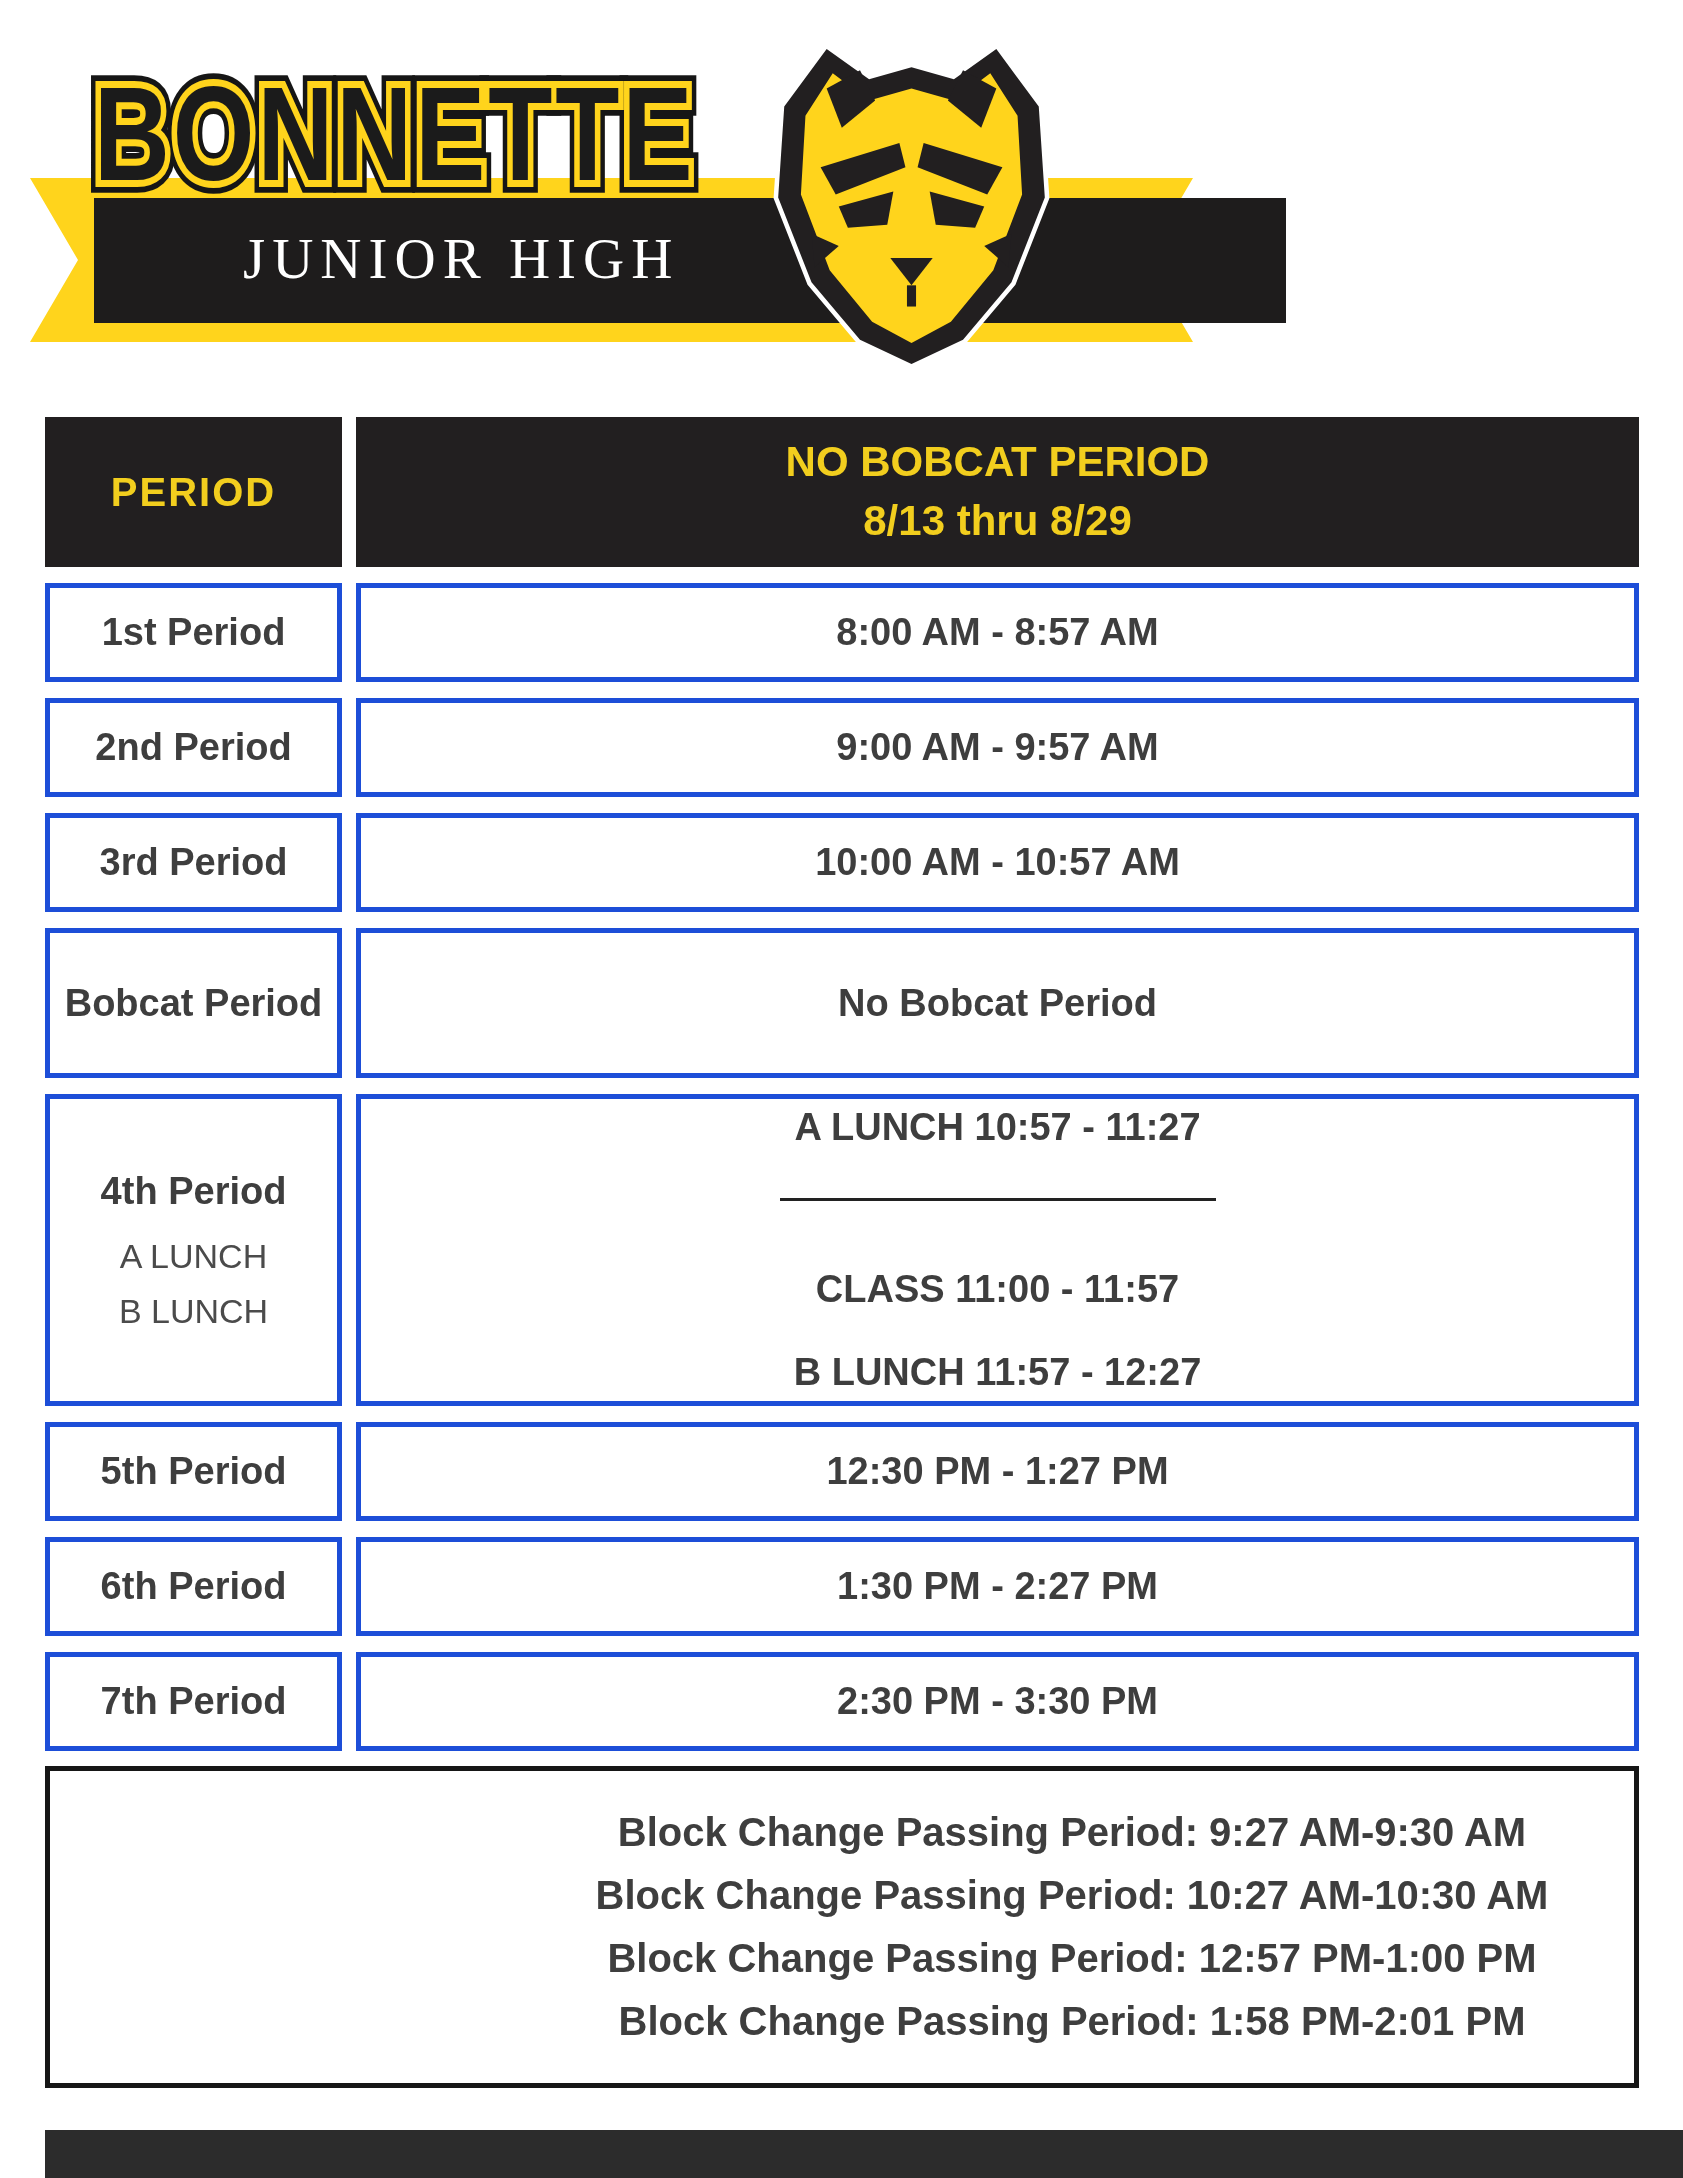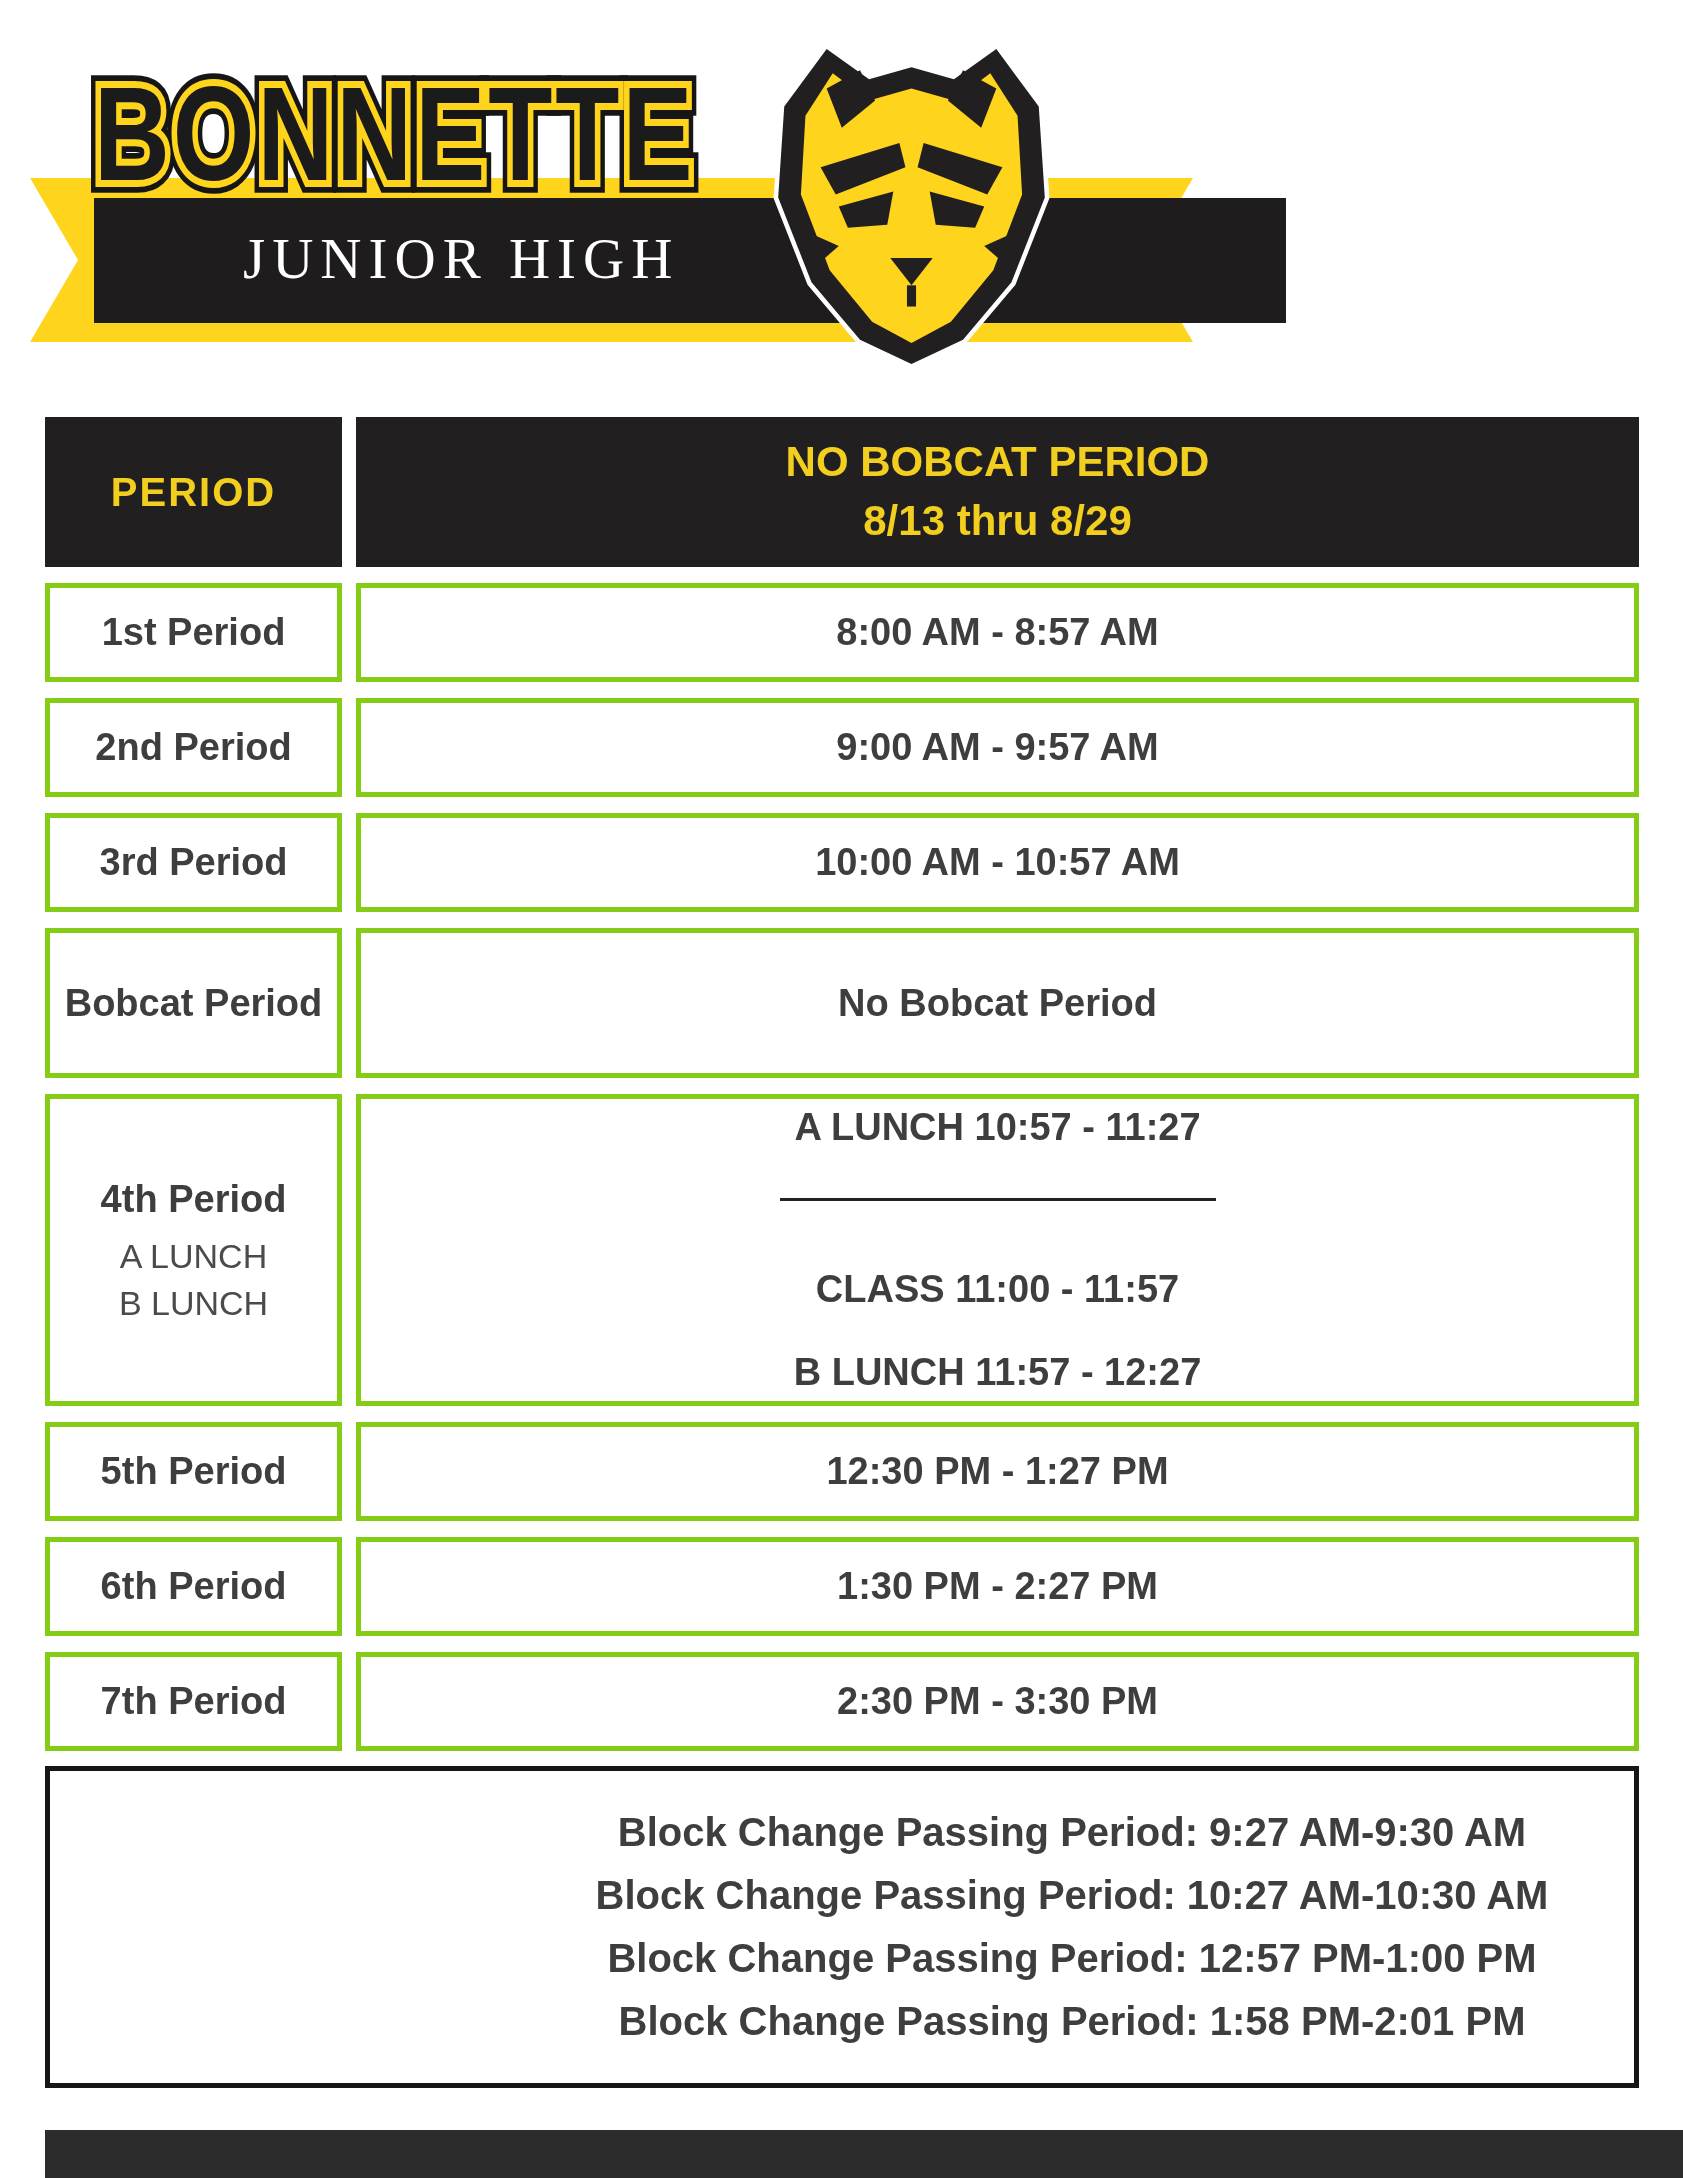--- a/index.html
+++ b/index.html
@@ -43,32 +43,32 @@
 
   
   .table {
     position:absolute; left:45px; top:417px; width:1624px;
     display:grid;
     grid-template-columns:297px 1283px;
     grid-template-rows:150px 99px 99px 99px 150px 312px 99px 99px 99px;
     gap:16px 14px;
   }
   .cell {
-    background:#ffffff; border:5px solid #84cc16;
+    background:#ffffff; border:5px solid #1d4ed8;
     display:flex; align-items:center; justify-content:center;
     font-weight:700; font-size:38px; color:#3E3E3E; text-align:center;
   }
   .cell.dark {
     background:#221F20; border:none; color:#F2CE1E; flex-direction:column;
   }
   .period-head { font-size:40px; letter-spacing:2px; }
   .header-title { font-size:42px; line-height:1.4; }
 
   .lunch-left { flex-direction:column; }
-  .lunch-left .sub { font-weight:400; font-size:34px; color:#4B4B4B; margin-top:8px; }
+  .lunch-left .sub { font-weight:400; font-size:34px; color:#4B4B4B; margin-top:16px; }
   .lunch-left .main { margin-bottom:8px; }
   .lunch-right { flex-direction:column; line-height:1.5;justify-content:space-between; }
   .lunch-divider { width:436px; border-top:3px solid #222222; margin:16px 0 34px 0; }
 
   .passing-box {
     position:absolute; left:45px; top:1766px; width:1594px; height:322px;
     border:5px solid #161616; background:#ffffff;
     display:flex; flex-direction:column; justify-content:center;
     gap:18px; padding-left:460px;
     font-size:40px; font-weight:700; color:#3E3E3E; text-align:center;

